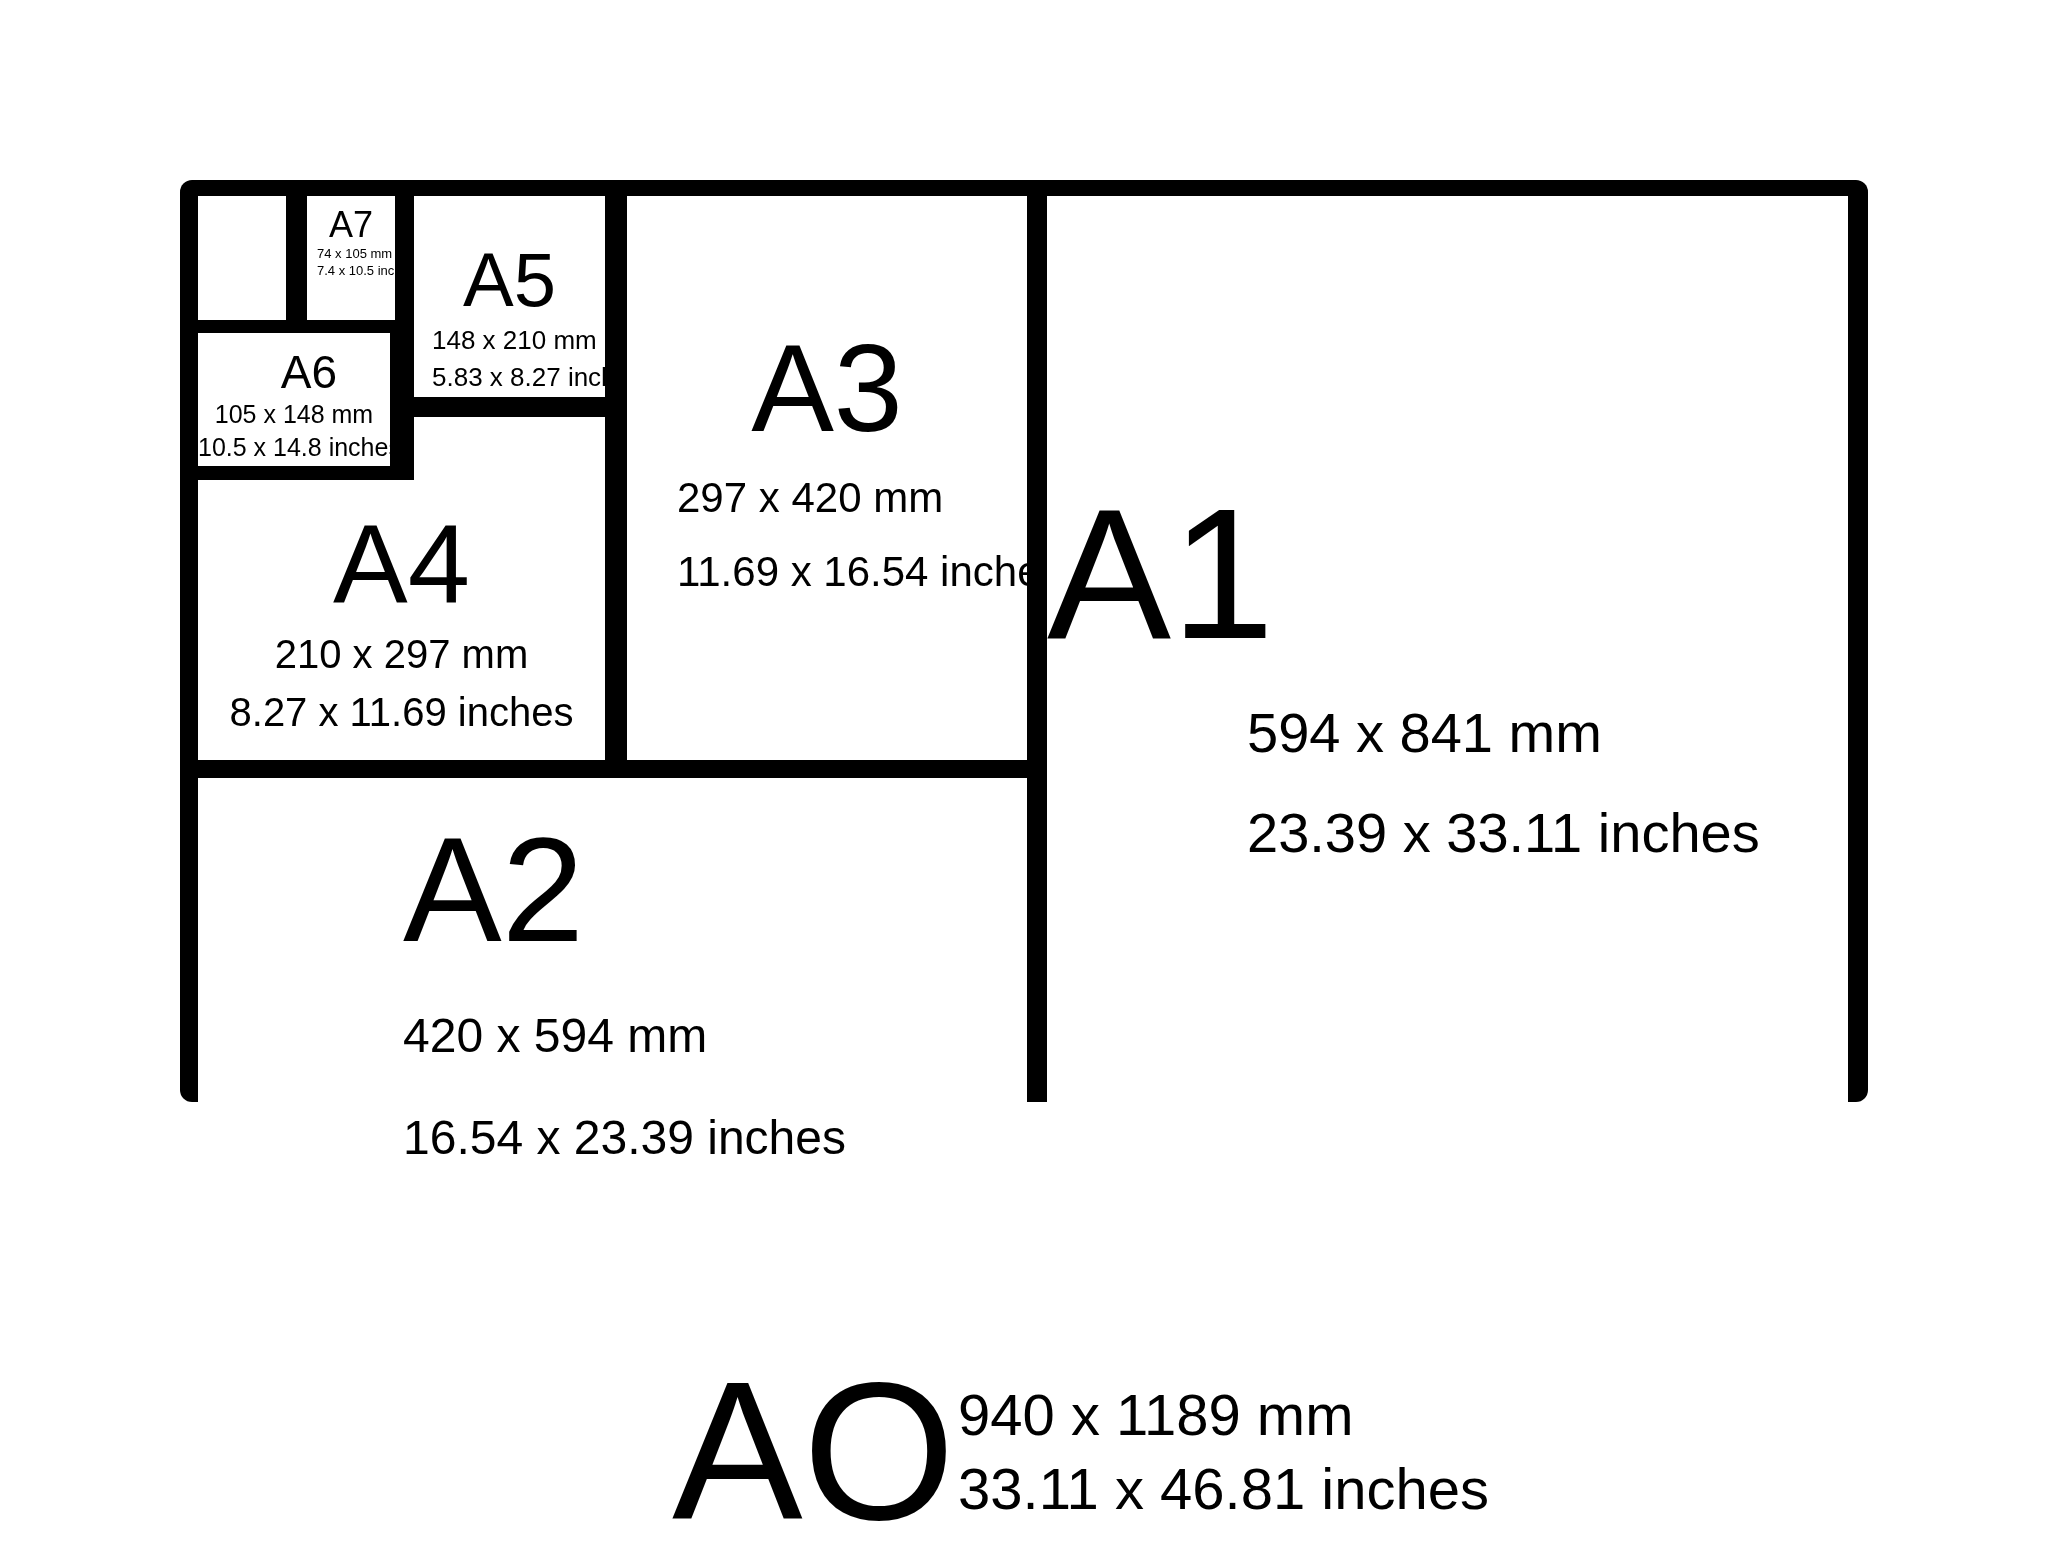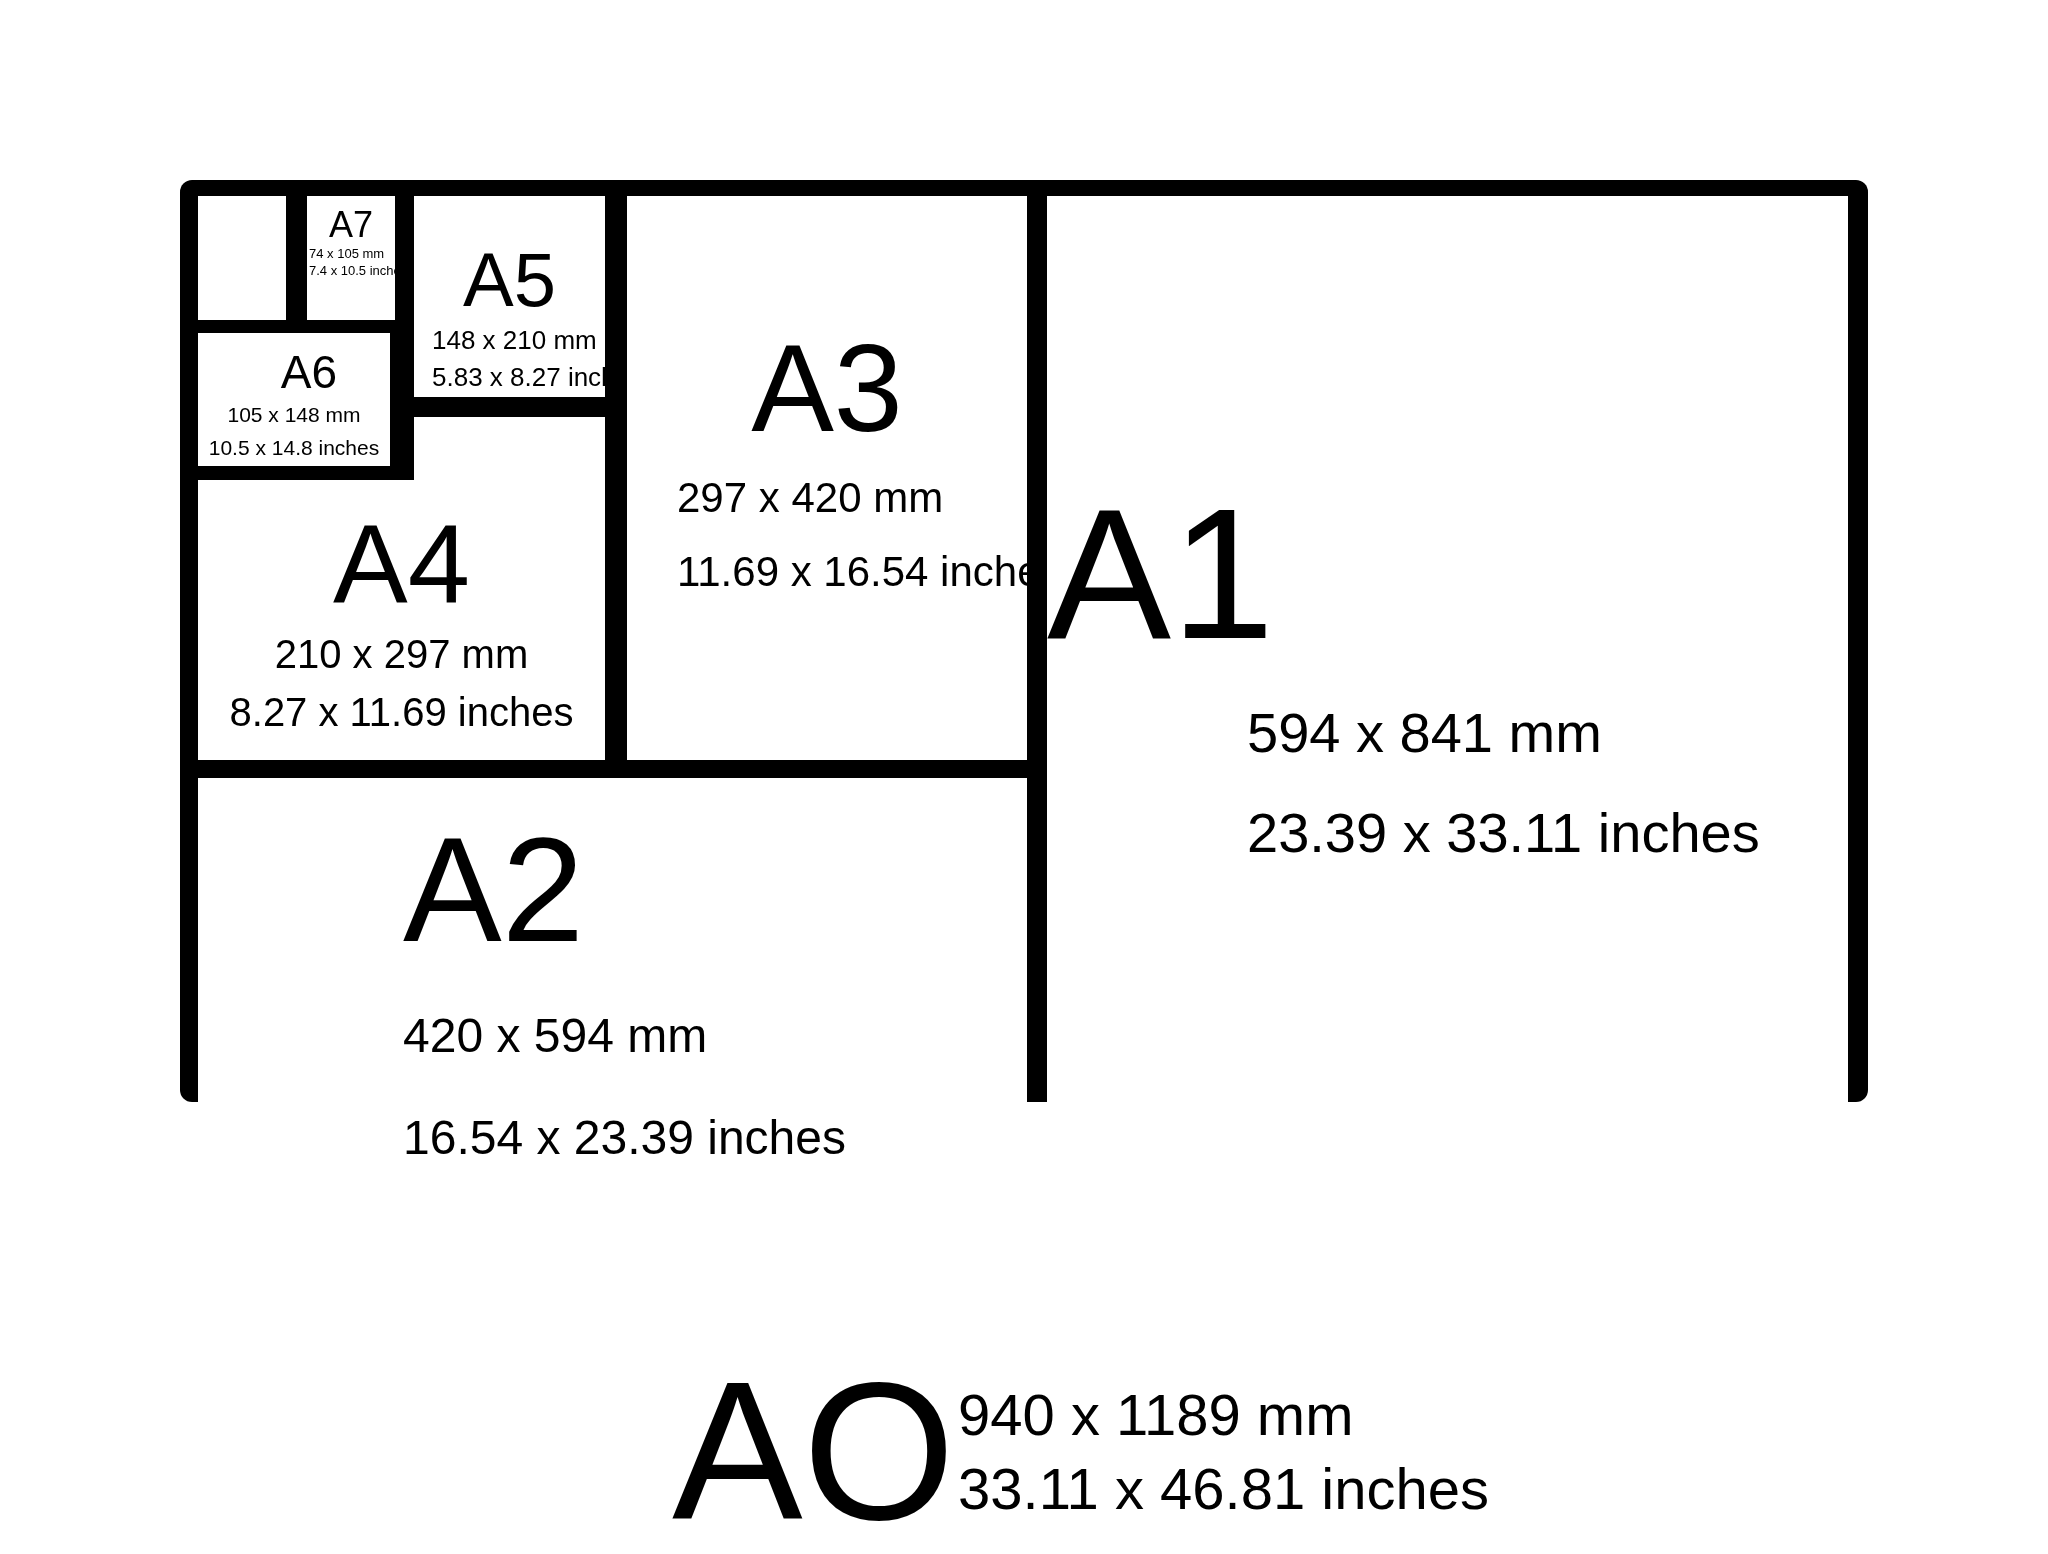--- a/index.html
+++ b/index.html
@@ -16,29 +16,29 @@
   .paper { position:absolute; background:#fff; color:#000; }
 
   .title { display:block; text-align:center; font-weight:400; white-space:nowrap; }
   .dims  { display:block; white-space:nowrap; }
 
   
   #box-a8 { left:18px; top:16px; width:88px; height:124px; }
   
   #box-a7 { left:127px; top:16px; width:88px; height:124px; }
   #box-a7 .title { margin-top:10px; font-size:36px; line-height:38px; }
-  #box-a7 .dims  { padding-left:2px; font-size:13px; line-height:15px; margin-top:2px; }
+  #box-a7 .dims  { padding-left:10px; font-size:13px; line-height:15px; margin-top:2px; }
   
   #box-a5 { left:234px; top:16px; width:191px; height:201px; }
   #box-a5 .title { margin-top:44px; font-size:76px; line-height:80px; }
   #box-a5 .dims  { padding-left:18px; font-size:26px; line-height:33px; margin-top:4px; }
   
   #box-a6 { left:18px; top:153px; width:192px; height:133px; }
   #box-a6 .title { margin-top:14px; font-size:46px; line-height:50px;padding-left:30px; }
-  #box-a6 .dims  { text-align:center; font-size:21px; line-height:31px; margin-top:2px; }
+  #box-a6 .dims  { text-align:center; font-size:25px; line-height:31px; margin-top:2px; }
   
   #box-a4-ext { left:234px; top:237px; width:191px; height:64px; }
   #box-a4 { left:18px; top:300px; width:407px; height:280px; }
   #box-a4 .title { margin-top:26px; font-size:112px; line-height:116px; }
   #box-a4 .dims  { text-align:center; font-size:40px; line-height:52px; margin-top:6px; }
   
   #box-a3 { left:447px; top:16px; width:400px; height:564px; }
   #box-a3 .title { margin-top:128px; font-size:124px; line-height:128px; }
   #box-a3 .dims  { padding-left:50px; font-size:42px; line-height:56px; margin-top:18px; }
   

